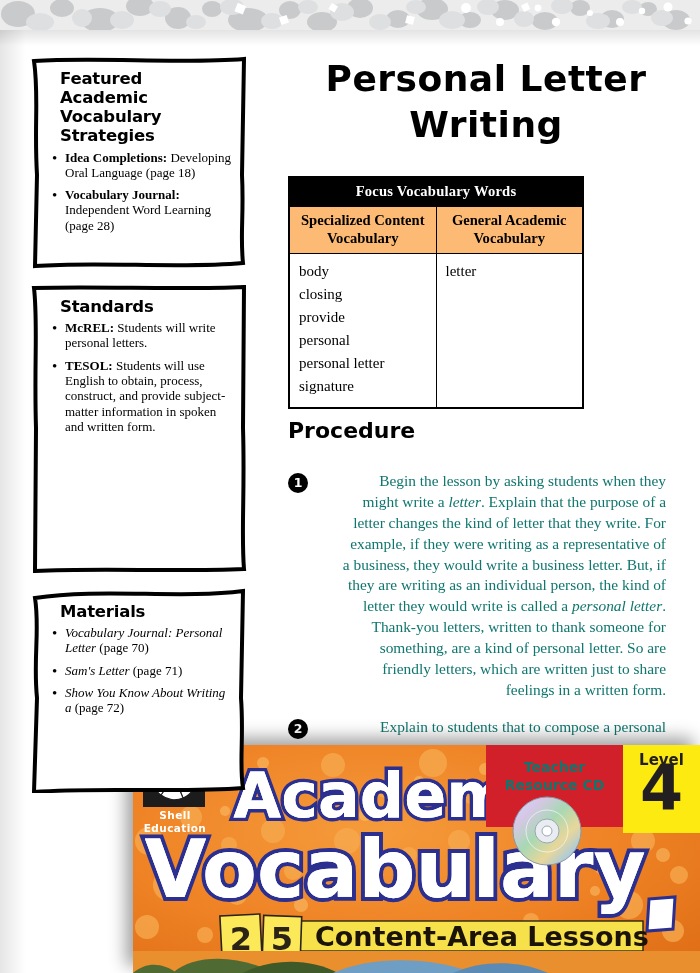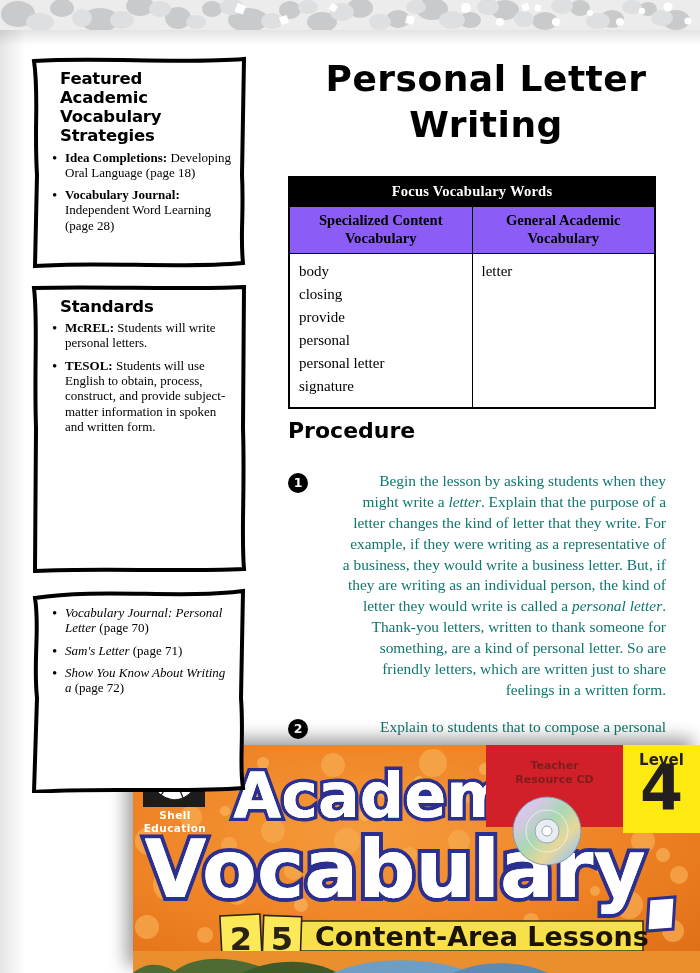--- a/index.html
+++ b/index.html
@@ -58,31 +58,31 @@
   .title{
     position:absolute;left:286px;top:56px;width:400px;
     text-align:center;color:#000;
     font-family:"DejaVu Sans",sans-serif;
     font-weight:bold;font-size:36px;line-height:1.28;
     letter-spacing:.5px;
   }
 
   
   .vocab-table{
-    position:absolute;left:288px;top:176px;width:368px;
+    position:absolute;left:288px;top:176px;width:296px;
     border:2px solid #000;border-collapse:collapse;
     background:#fff;
   }
   .vocab-table td,.vocab-table th{border:1.5px solid #000;}
   .vt-title{
     background:#000;color:#fff;text-align:center;font-weight:bold;
     font-size:14.6px;padding:5px 0 6px 0;letter-spacing:.2px;
   }
   .vt-head{
-    background:#8b5cf6;color:#000;text-align:center;font-weight:bold;
+    background:#fdba74;color:#000;text-align:center;font-weight:bold;
     font-size:14.6px;padding:5px 8px 6px 8px;line-height:1.2;width:50%;
   }
   .vt-cell{
     vertical-align:top;padding:6px 9px 9px 9px;font-size:15px;line-height:1.53;
   }
   .vt-cell div{white-space:nowrap;}
 
   
   .proc-head{
     position:absolute;left:288px;top:418px;
@@ -122,22 +122,22 @@
     position:absolute;left:0;top:0;width:567px;height:175px;
     pointer-events:none;
   }
   .cover-title svg{display:block;width:567px;height:175px;}
 
   .cd-red{
     position:absolute;left:353px;top:0;width:137px;height:82px;background:#d2202a;
   }
   .cd-red-label{
     position:absolute;left:353px;top:14px;width:137px;text-align:center;
-    color:#7f1d1d;font-family:"DejaVu Sans",sans-serif;font-weight:bold;
-    font-size:11px;line-height:1.28;
+    color:#0f766e;font-family:"DejaVu Sans",sans-serif;font-weight:bold;
+    font-size:14px;line-height:1.28;
   }
   .cd-red-label span{display:block;}
   .cd-disc{position:absolute;left:378px;top:50px;width:72px;height:72px;}
   .cd-disc svg{display:block;width:72px;height:72px;}
 
   .level-badge{
     position:absolute;left:490px;top:0;width:77px;height:88px;background:#fcea11;
   }
   .level-word{
     position:absolute;left:490px;top:6px;width:77px;text-align:center;
@@ -277,20 +277,21 @@
   </div>
 
   <div class="sidebox" id="box-materials">
     <div class="wavybox-bg">
       <svg viewBox="0 0 218 205" preserveAspectRatio="none" aria-hidden="true">
         <path d="M5 10 C70 0,150 11,213 3 L211 110 C214 150,209 175,213 200
                  C150 205,70 199,4 204 L7 110 C3 70,10 42,5 10 Z" fill="#ffffff" stroke="#000000" stroke-width="4"></path>
       </svg>
     </div>
     <div class="inner">
+      <h3>Materials</h3>
       <ul>
         <li>
           <i>Vocabulary Journal: Personal Letter</i>
           <span>(page 70)</span>
         </li>
         <li>
           <i>Sam's Letter</i>
           <span>(page 71)</span>
         </li>
         <li>

